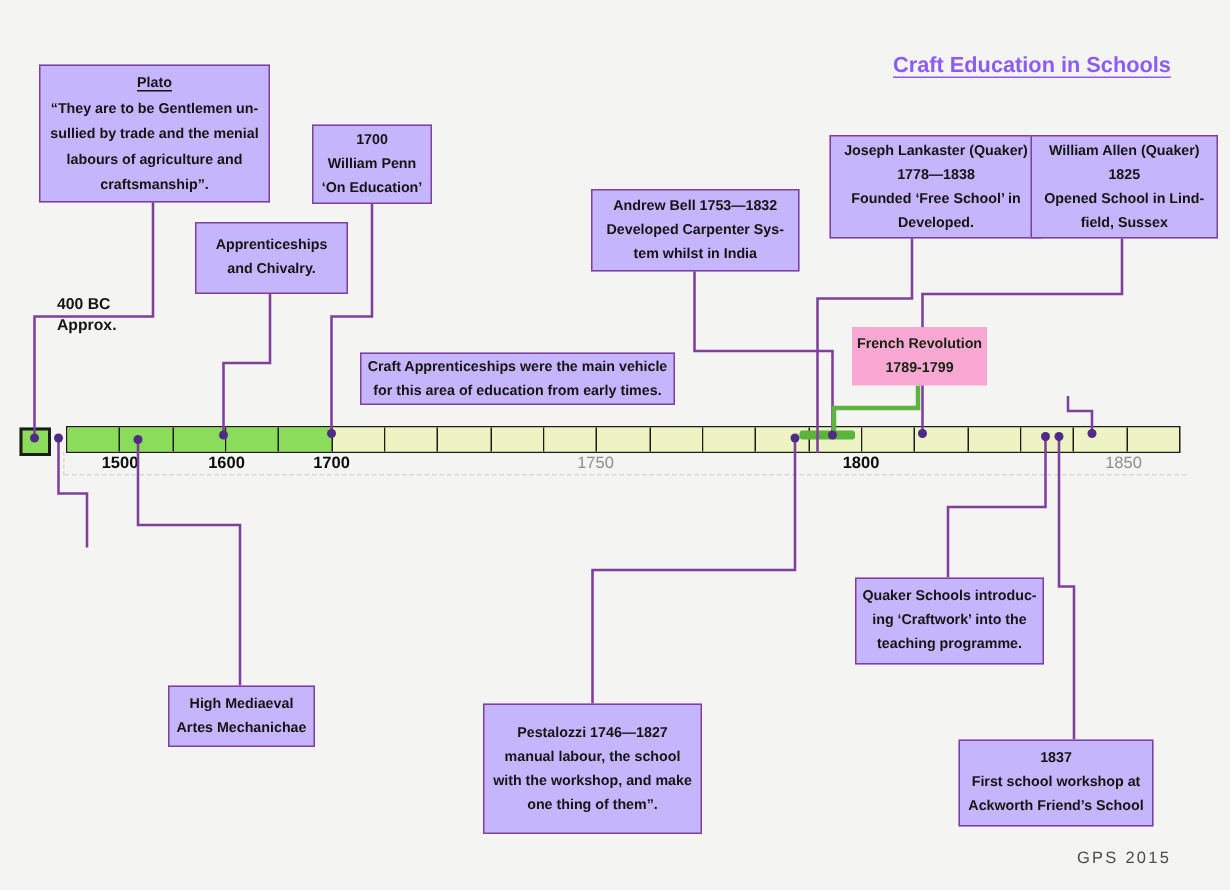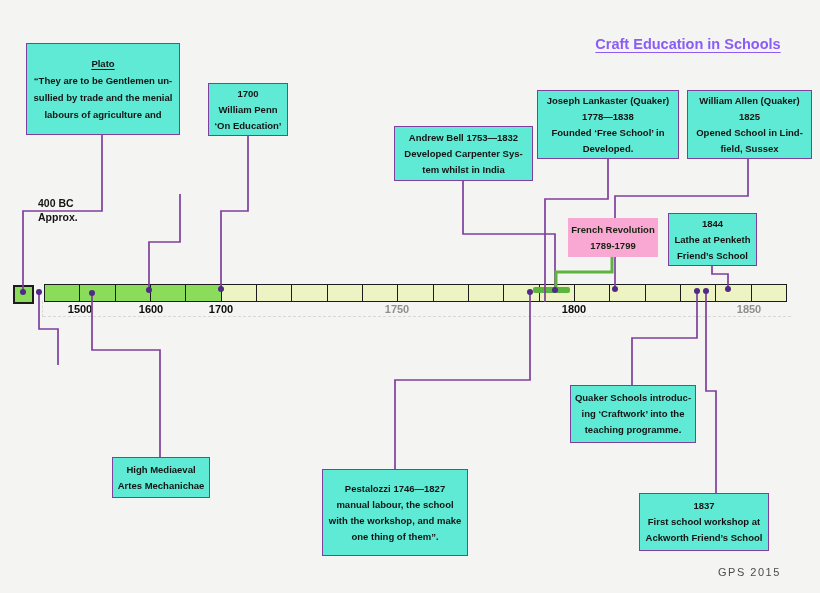--- a/index.html
+++ b/index.html
@@ -3,21 +3,21 @@
 <meta charset="utf-8">
 <style>
   html,body{margin:0;padding:0;}
   body{font-family:"Liberation Sans","DejaVu Sans",sans-serif;background:#e9e9e9;}
   .canvas{
     position:relative;width:820px;height:593px;background:#f4f4f2;
     overflow:hidden;color:#111;
   }
   
   .tbox{
-    position:absolute;background:#5eead4;border:1.6px solid #7e3f9d;
+    position:absolute;background:#c4b5fd;border:1.6px solid #7e3f9d;
     display:flex;flex-direction:column;justify-content:center;align-items:center;
     font-size:9.5px;font-weight:bold;line-height:16px;text-align:center;
     white-space:nowrap;z-index:4;color:#141414;
   }
   .tbox .u{text-decoration:underline;text-underline-offset:2px;}
   .greenbox{
     position:absolute;background:#f9a8d4;border:none;
     display:flex;flex-direction:column;justify-content:center;align-items:center;
     font-size:9.5px;font-weight:bold;line-height:16px;text-align:center;
     white-space:nowrap;z-index:4;color:#17220f;
@@ -57,21 +57,21 @@
     border-top:1.5px dashed #d8d8d4;z-index:0;
   }
   .dashstub{
     position:absolute;left:42px;top:301px;width:0;height:16px;
     border-left:1.5px dashed #d8d8d4;z-index:0;
   }
   .tick{
     position:absolute;top:303px;transform:translateX(-50%);
     font-size:11px;font-weight:bold;color:#0d0d0d;z-index:1;
   }
-  .tick-dim{color:#8f8f8f;font-weight:bold;}
+  .tick-dim{color:#8f8f8f;font-weight:normal;}
   
   .overlay{position:absolute;left:0;top:0;z-index:3;pointer-events:none;}
 </style>
 </head>
 <body>
 
 <div class="canvas">
 
   <div class="title">Craft Education in Schools</div>
   <div class="credit">GPS  2015</div>
@@ -146,67 +146,71 @@
     <div>400 BC</div>
     <div>Approx.</div>
   </div>
 
   <div class="tbox" style="left:26px;top:43px;width:152px;height:90px;line-height:17px">
     <div class="u">Plato</div>
     <div>
         <div>“They are to be Gentlemen un-</div>
         <div>sullied by trade and the menial</div>
         <div>labours of agriculture and</div>
+        <div>craftsmanship”.</div>
       </div>
   </div>
 
   <div class="tbox" style="left:208px;top:83px;width:78px;height:51px">
       <div>1700</div>
       <div>William Penn</div>
       <div>‘On Education’</div>
     </div>
 
+  <div class="tbox" style="left:130px;top:148px;width:100px;height:46px">
+      <div>Apprenticeships</div>
+      <div>and Chivalry.</div>
+    </div>
 
 
   <div class="tbox" style="left:112px;top:457px;width:96px;height:39px">
       <div>High Mediaeval</div>
       <div>Artes Mechanichae</div>
     </div>
 
+  <div class="tbox" style="left:240px;top:235px;width:208px;height:33px">
+      <div>Craft Apprenticeships were the main vehicle</div>
+      <div>for this area of education from early times.</div>
+    </div>
 
   <div class="tbox" style="left:394px;top:126px;width:137px;height:53px">
       <div>Andrew Bell  1753—1832</div>
       <div>Developed Carpenter Sys-</div>
       <div>tem whilst in India</div>
     </div>
 
-  <div class="tbox" style="left:537px;top:90px;width:140px;height:67px">
+  <div class="tbox" style="left:553px;top:90px;width:140px;height:67px">
       <div>Joseph Lankaster (Quaker)</div>
       <div>1778—1838</div>
       <div>Founded ‘Free School’ in</div>
       <div>Developed.</div>
     </div>
 
   <div class="tbox" style="left:687px;top:90px;width:123px;height:67px">
       <div>William Allen (Quaker)</div>
       <div>1825</div>
       <div>Opened School in Lind-</div>
       <div>field, Sussex</div>
     </div>
 
   <div class="greenbox" style="left:568px;top:218px;width:90px;height:39px">
       <div>French Revolution</div>
       <div>1789-1799</div>
     </div>
 
-  <div class="tbox" style="left:668px;top:213px;width:87px;height:51px">
-      <div>1844</div>
-      <div>Lathe at Penketh</div>
-      <div>Friend’s School</div>
-    </div>
 
   <div class="tbox" style="left:322px;top:469px;width:144px;height:85px">
       <div>Pestalozzi  1746—1827</div>
       <div>manual labour, the school</div>
       <div>with the workshop, and make</div>
       <div>one thing of them”.</div>
     </div>
 
   <div class="tbox" style="left:570px;top:385px;width:124px;height:56px">
       <div>Quaker Schools introduc-</div>

